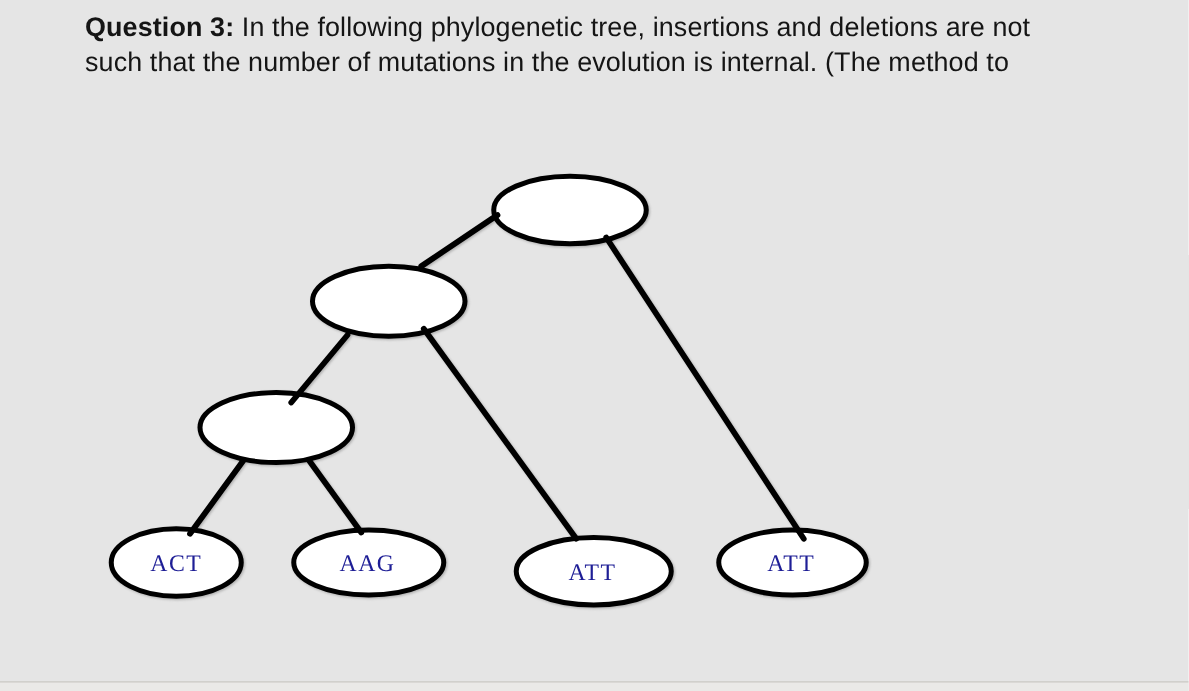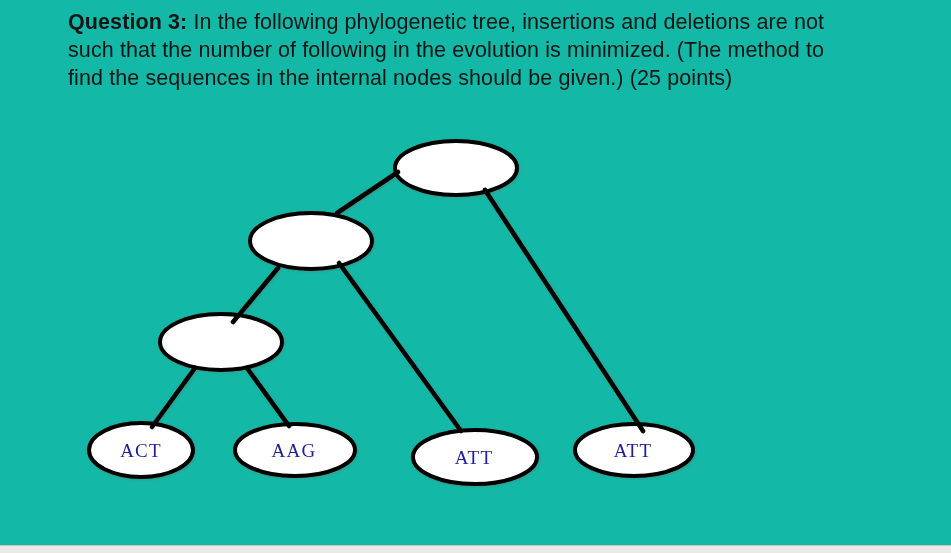--- a/index.html
+++ b/index.html
@@ -4,21 +4,21 @@
 <style>
   html, body {
     margin: 0;
     padding: 0;
     background: #ffffff;
   }
   .page {
     position: relative;
     width: 951px;
     height: 553px;
-    background: #14b8a6;
+    background: #e5e5e5;
     overflow: hidden;
     font-family: "Liberation Sans", sans-serif;
   }
   .question {
     position: absolute;
     left: 68px;
     top: 8px;
     color: #151515;
     font-size: 21.5px;
     line-height: 28px;
@@ -65,22 +65,21 @@
     box-sizing: content-box;
   }
 </style>
 </head>
 <body>
 
 <div class="page">
 
   <div class="question">
     <div class="qline"><b>Question 3:</b> <span>In the following phylogenetic tree, insertions and deletions are not</span></div>
-    <div class="qline">such that the number of following in the evolution is minimized. (The method to</div>
-    <div class="qline">find the sequences in the internal nodes should be given.) (25 points)</div>
+    <div class="qline">such that the number of mutations in the evolution is internal. (The method to</div>
   </div>
 
   <svg class="tree" width="951" height="553" viewBox="0 0 951 553">
     <g class="shapes">
 
       <ellipse cx="456" cy="168" rx="61" ry="27"></ellipse>
       <ellipse cx="311" cy="241" rx="61" ry="28"></ellipse>
       <ellipse cx="221" cy="342" rx="61" ry="28"></ellipse>
       <ellipse cx="141" cy="450" rx="52" ry="27"></ellipse>
       <ellipse cx="295" cy="450" rx="60" ry="26"></ellipse>

